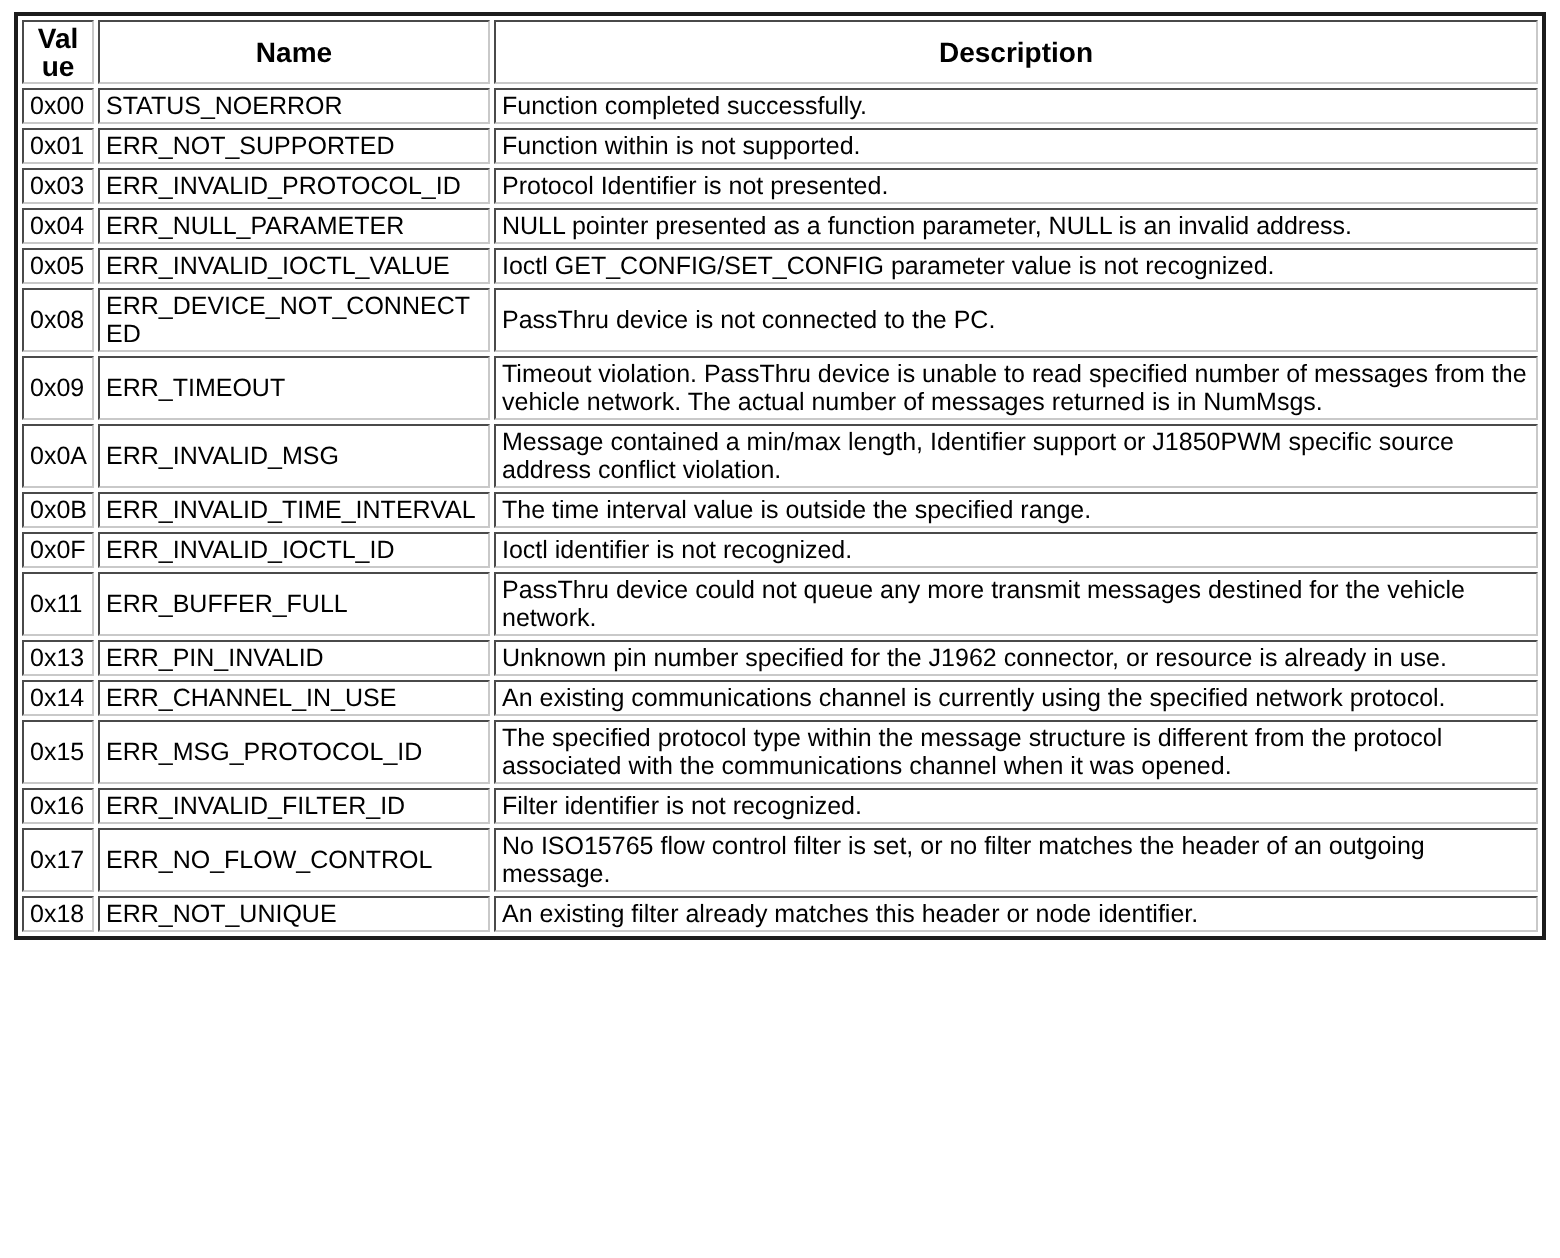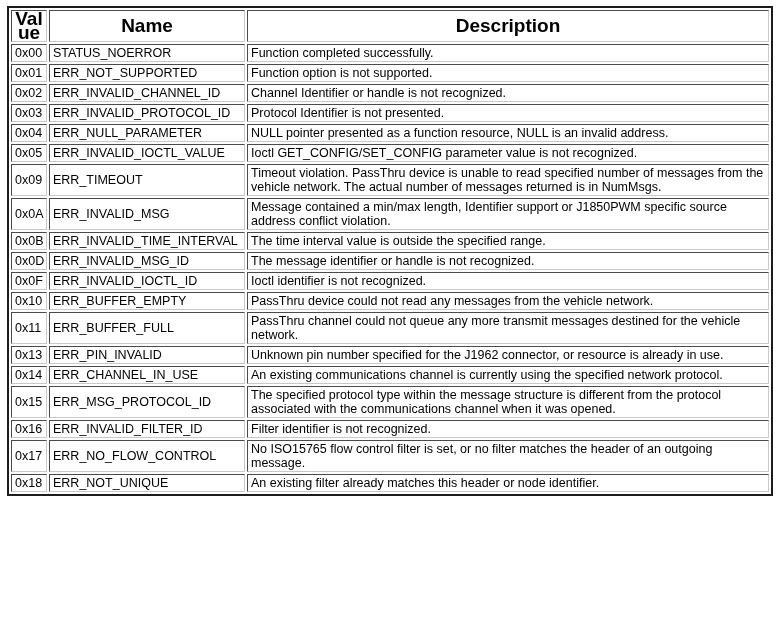--- a/index.html
+++ b/index.html
@@ -35,21 +35,21 @@
     font-size: 12.5px;
     line-height: 14px;
     color: #000000;
     vertical-align: middle;
     overflow: hidden;
     word-wrap: break-word;
   }
   table.codes th {
     font-weight: bold;
     text-align: center;
-    font-size: 19px;
+    font-size: 14px;
   }
   table.codes td.cell-value { white-space: nowrap; }
 </style>
 </head>
 <body>
 
 <div class="page">
   <table class="codes">
     <colgroup>
       <col class="c-value">
@@ -65,76 +65,66 @@
     </thead>
     <tbody id="table-body">
         <tr>
           <td class="cell-value">0x00</td>
           <td class="cell-name">STATUS_NOERROR</td>
           <td class="cell-description">Function completed successfully.</td>
         </tr>
         <tr>
           <td class="cell-value">0x01</td>
           <td class="cell-name">ERR_NOT_SUPPORTED</td>
-          <td class="cell-description">Function option is not supported.</td>
-        </tr>
-        <tr>
-          <td class="cell-value">0x02</td>
-          <td class="cell-name">ERR_INVALID_CHANNEL_ID</td>
-          <td class="cell-description">Channel Identifier or handle is not recognized.</td>
+          <td class="cell-description">Function within is not supported.</td>
         </tr>
         <tr>
           <td class="cell-value">0x03</td>
           <td class="cell-name">ERR_INVALID_PROTOCOL_ID</td>
           <td class="cell-description">Protocol Identifier is not presented.</td>
         </tr>
         <tr>
           <td class="cell-value">0x04</td>
           <td class="cell-name">ERR_NULL_PARAMETER</td>
-          <td class="cell-description">NULL pointer presented as a function resource, NULL is an invalid address.</td>
+          <td class="cell-description">NULL pointer presented as a function parameter, NULL is an invalid address.</td>
         </tr>
         <tr>
           <td class="cell-value">0x05</td>
           <td class="cell-name">ERR_INVALID_IOCTL_VALUE</td>
           <td class="cell-description">Ioctl GET_CONFIG/SET_CONFIG parameter value is not recognized.</td>
+        </tr>
+        <tr>
+          <td class="cell-value">0x08</td>
+          <td class="cell-name">ERR_DEVICE_NOT_CONNECTED</td>
+          <td class="cell-description">PassThru device is not connected to the PC.</td>
         </tr>
         <tr>
           <td class="cell-value">0x09</td>
           <td class="cell-name">ERR_TIMEOUT</td>
           <td class="cell-description">Timeout violation. PassThru device is unable to read specified number of messages from the vehicle network. The actual number of messages returned is in NumMsgs.</td>
         </tr>
         <tr>
           <td class="cell-value">0x0A</td>
           <td class="cell-name">ERR_INVALID_MSG</td>
           <td class="cell-description">Message contained a min/max length, Identifier support or J1850PWM specific source address conflict violation.</td>
         </tr>
         <tr>
           <td class="cell-value">0x0B</td>
           <td class="cell-name">ERR_INVALID_TIME_INTERVAL</td>
           <td class="cell-description">The time interval value is outside the specified range.</td>
         </tr>
         <tr>
-          <td class="cell-value">0x0D</td>
-          <td class="cell-name">ERR_INVALID_MSG_ID</td>
-          <td class="cell-description">The message identifier or handle is not recognized.</td>
-        </tr>
-        <tr>
           <td class="cell-value">0x0F</td>
           <td class="cell-name">ERR_INVALID_IOCTL_ID</td>
           <td class="cell-description">Ioctl identifier is not recognized.</td>
         </tr>
         <tr>
-          <td class="cell-value">0x10</td>
-          <td class="cell-name">ERR_BUFFER_EMPTY</td>
-          <td class="cell-description">PassThru device could not read any messages from the vehicle network.</td>
-        </tr>
-        <tr>
           <td class="cell-value">0x11</td>
           <td class="cell-name">ERR_BUFFER_FULL</td>
-          <td class="cell-description">PassThru channel could not queue any more transmit messages destined for the vehicle network.</td>
+          <td class="cell-description">PassThru device could not queue any more transmit messages destined for the vehicle network.</td>
         </tr>
         <tr>
           <td class="cell-value">0x13</td>
           <td class="cell-name">ERR_PIN_INVALID</td>
           <td class="cell-description">Unknown pin number specified for the J1962 connector, or resource is already in use.</td>
         </tr>
         <tr>
           <td class="cell-value">0x14</td>
           <td class="cell-name">ERR_CHANNEL_IN_USE</td>
           <td class="cell-description">An existing communications channel is currently using the specified network protocol.</td>

